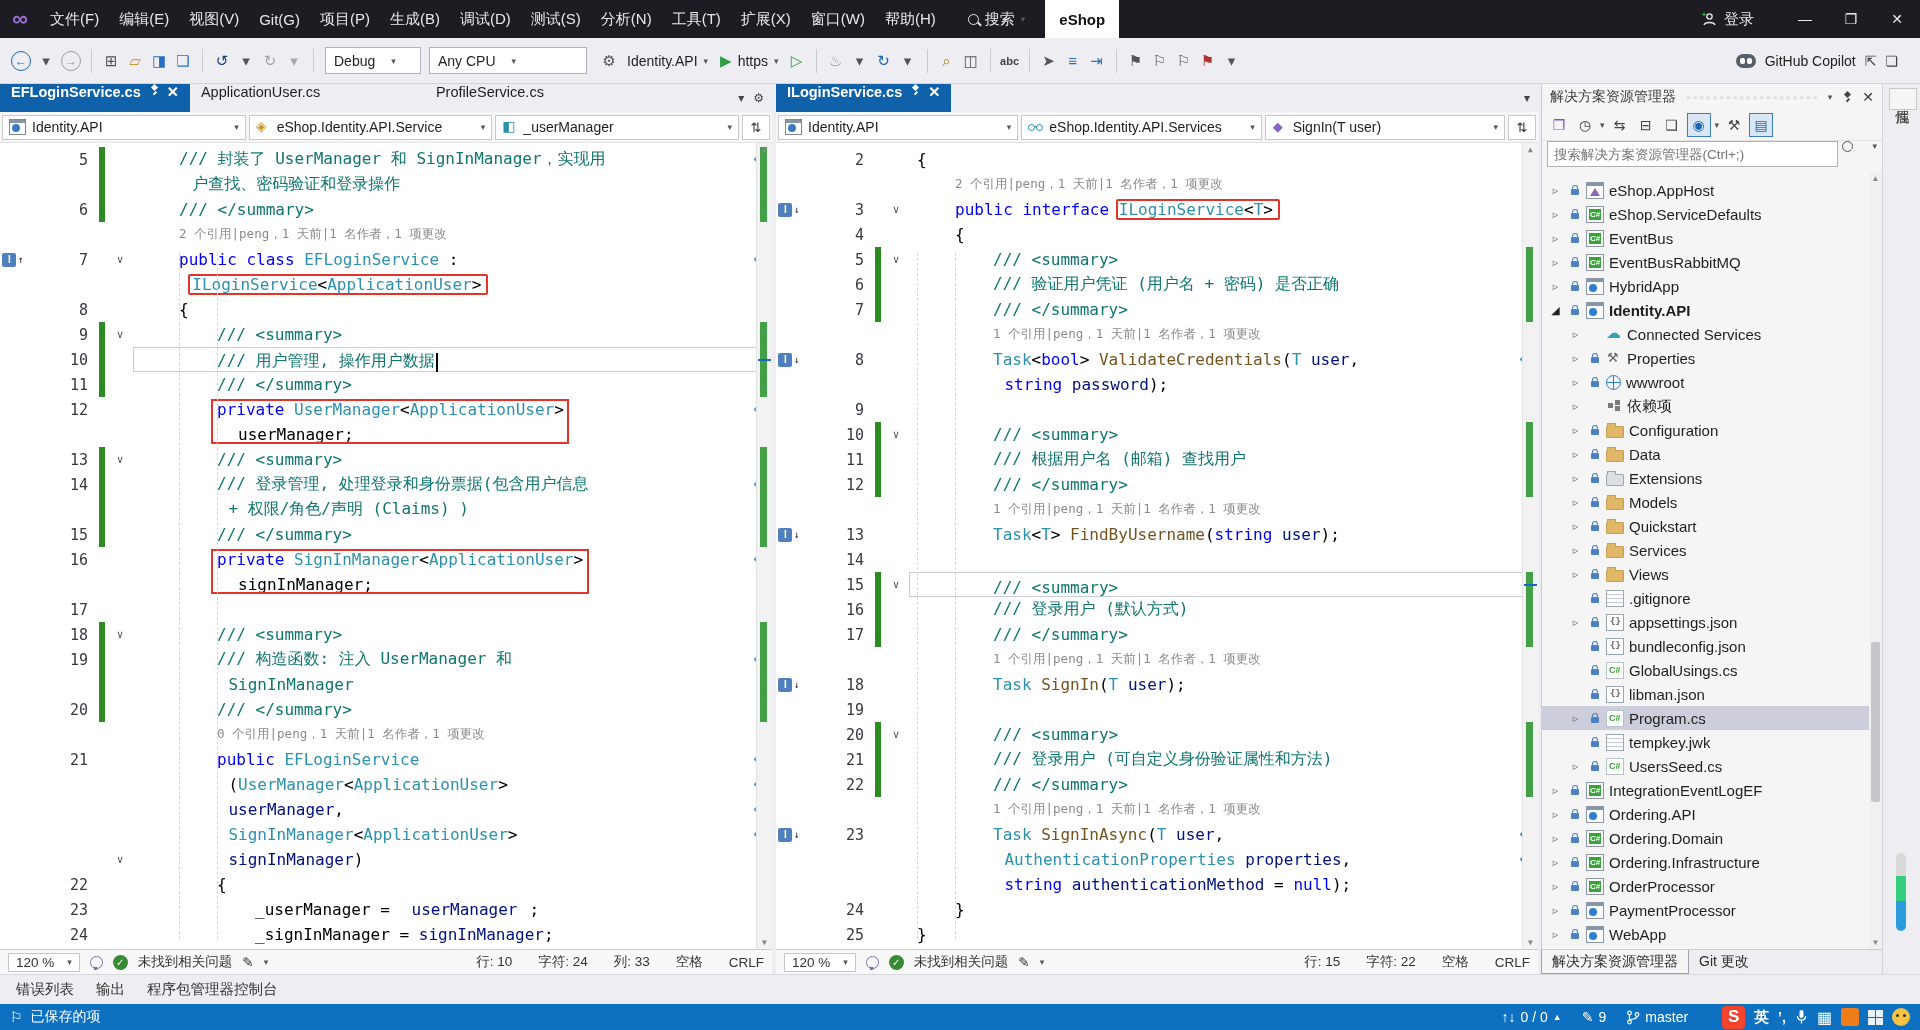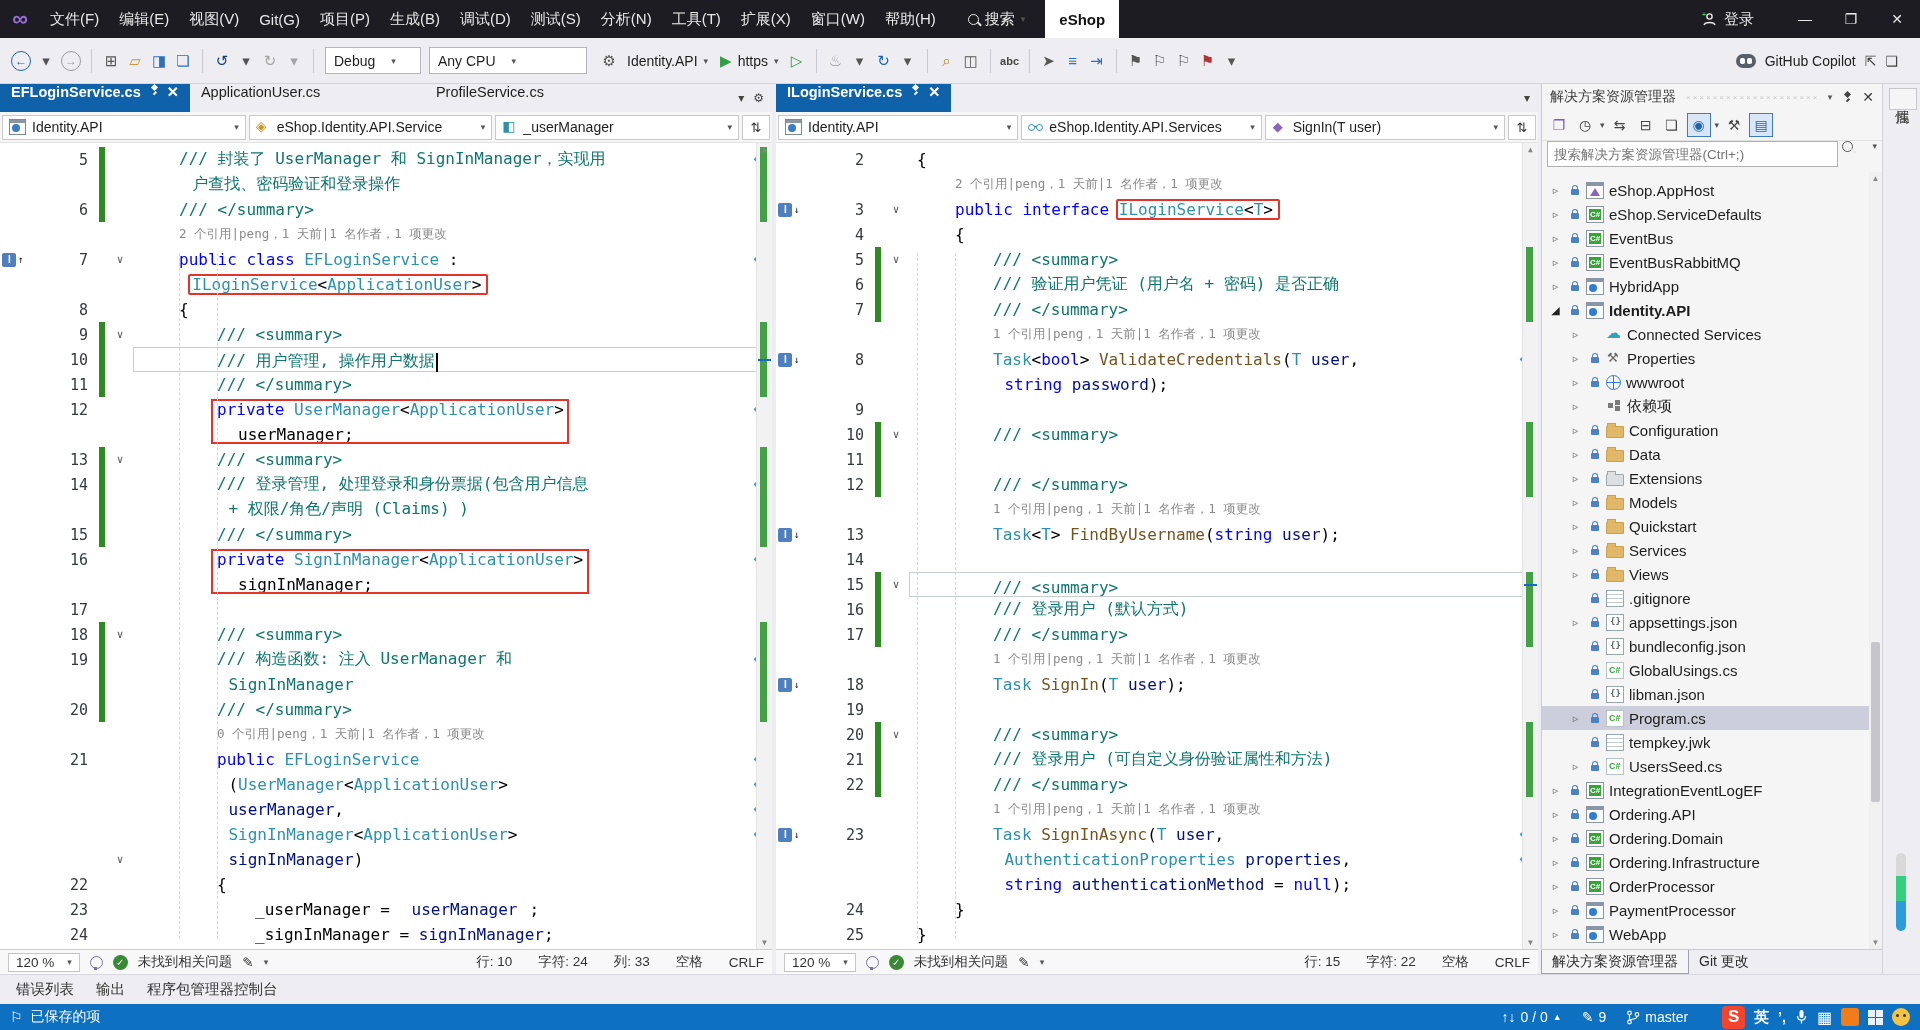--- a/index.html
+++ b/index.html
@@ -685,20 +685,21 @@
           <span class="cell-n" style="display: block;">10</span>
           <div class="cell-g on"></div>
           <div class="cell-f line"><span>∨</span></div>
           <div class="cell-c" style="padding-left: 84px;"><span class="seg cm">/// &lt;summary&gt;</span></div>
         </div>
         <div class="row">
           <div class="cell-m"></div>
           <span class="cell-n" style="display: block;">11</span>
           <div class="cell-g on"></div>
           <div class="cell-f line"></div>
+          <div class="cell-c" style="padding-left: 84px;"><span class="seg cm">/// 根据用户名 (邮箱) 查找用户</span></div>
         </div>
         <div class="row">
           <div class="cell-m"></div>
           <span class="cell-n" style="display: block;">12</span>
           <div class="cell-g on"></div>
           <div class="cell-f line"></div>
           <div class="cell-c" style="padding-left: 84px;"><span class="seg cm">/// &lt;/summary&gt;</span></div>
         </div>
         <div class="row clrow">
           <div class="cell-m"></div>

